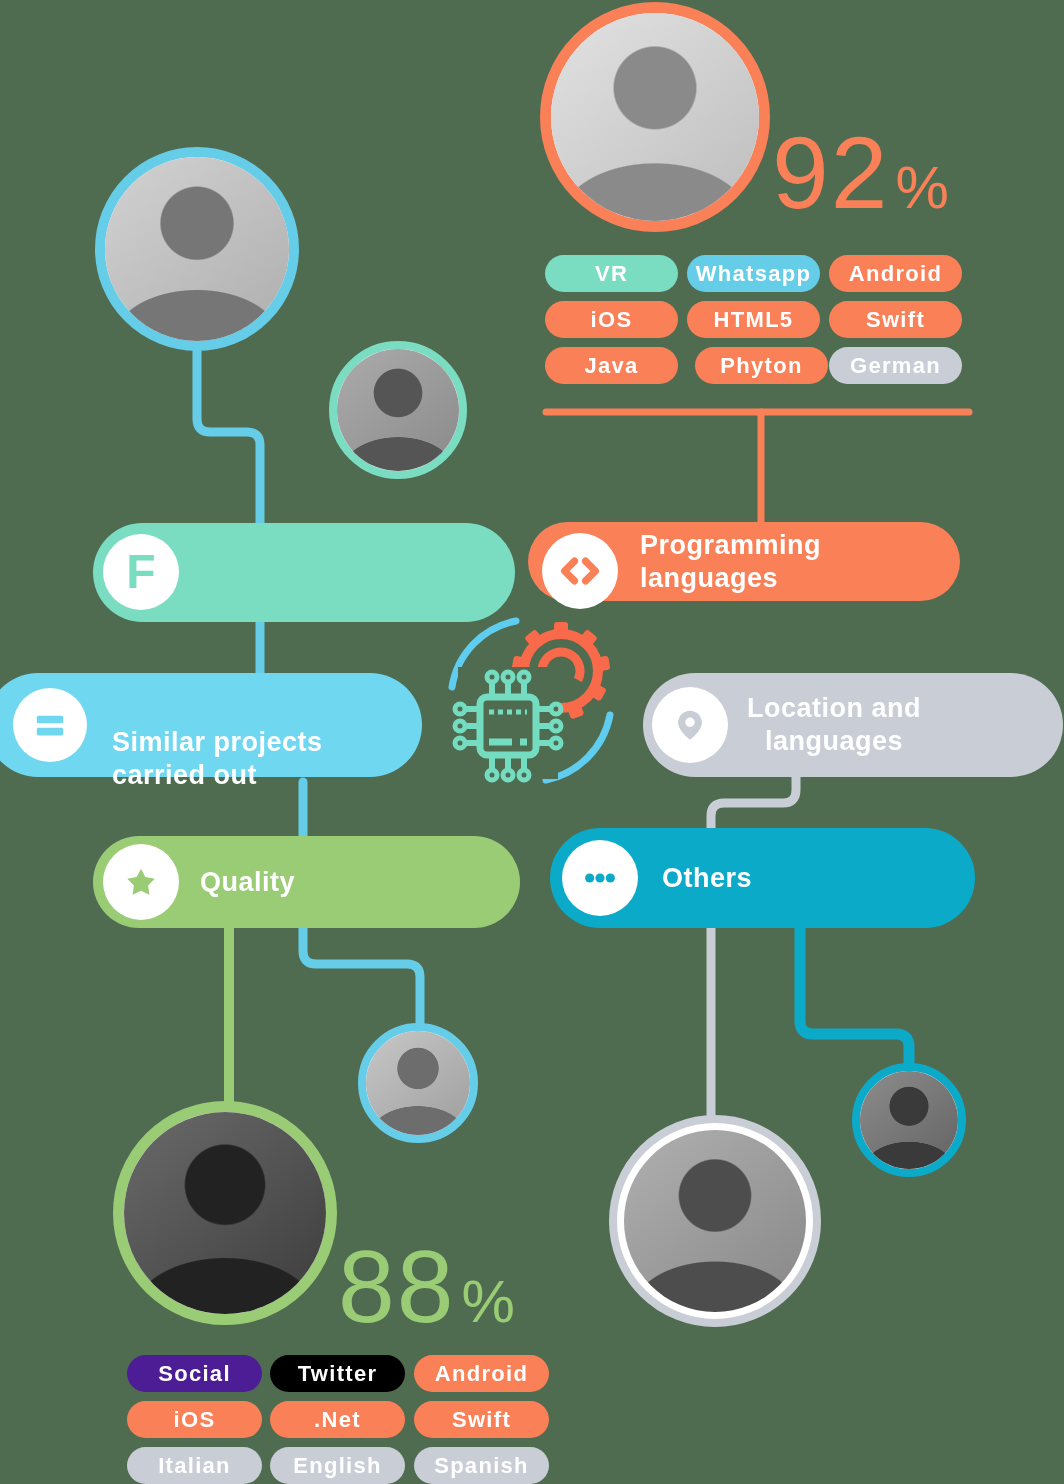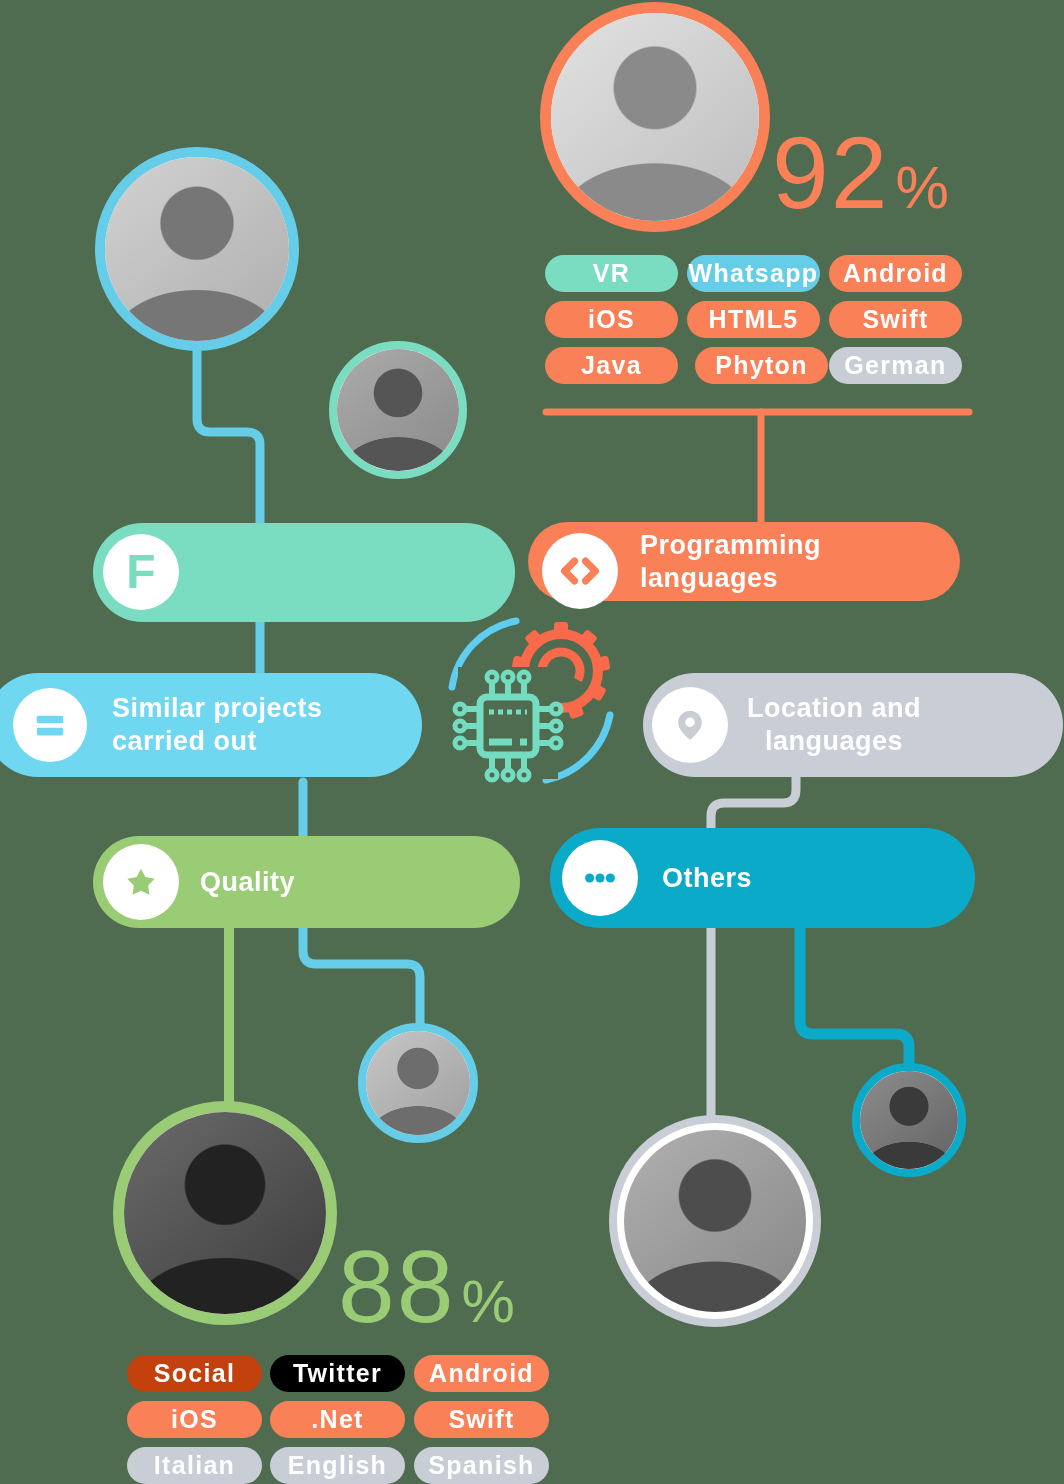--- a/index.html
+++ b/index.html
@@ -42,40 +42,40 @@
   .pill-functionalities{left:93px;top:523px;width:422px;height:99px;}
   .pill-functionalities .pill-circle{left:10px;top:11px;width:76px;height:76px;}
   .pill-functionalities .pill-text{left:107px;}
 
   .pill-programming{left:528px;top:522px;width:432px;height:79px;}
   .pill-programming .pill-circle{left:14px;top:11px;width:76px;height:76px;}
   .pill-programming .pill-text{left:112px;}
 
   .pill-similar{left:-14px;top:673px;width:436px;height:104px;}
   .pill-similar .pill-circle{left:27px;top:15px;width:74px;height:74px;}
-  .pill-similar .pill-text{left:126px;}
+  .pill-similar .pill-text{left:126px;margin-top:34px;}
 
   .pill-location{left:643px;top:673px;width:420px;height:104px;}
   .pill-location .pill-circle{left:9px;top:14px;width:76px;height:76px;}
   .pill-location .pill-text{left:104px;align-items:center;}
 
   .pill-quality{left:93px;top:836px;width:427px;height:92px;}
   .pill-quality .pill-circle{left:10px;top:8px;width:76px;height:76px;}
   .pill-quality .pill-text{left:107px;}
 
   .pill-others{left:550px;top:828px;width:425px;height:100px;}
   .pill-others .pill-circle{left:12px;top:12px;width:76px;height:76px;}
   .pill-others .pill-text{left:112px;}
 
   .f-letter{color:#7adcc1;font-weight:bold;font-size:48px;line-height:1;}
 
   
   .tag{position:absolute;z-index:3;width:133px;height:37px;border-radius:19px;
     display:flex;align-items:center;justify-content:center;
-    color:#fff;font-weight:bold;font-size:25px;letter-spacing:1.3px;white-space:nowrap;}
+    color:#fff;font-weight:bold;font-size:22px;letter-spacing:1.3px;white-space:nowrap;}
   .tag.wide{width:135px;}
   
   .t1{left:545px;top:255px}.t2{left:687px;top:255px}.t3{left:829px;top:255px}
   .t4{left:545px;top:301px}.t5{left:687px;top:301px}.t6{left:829px;top:301px}
   .t7{left:545px;top:347px}.t8{left:695px;top:347px}.t9{left:829px;top:347px}
   
   .b1{left:127px;top:1355px}.b2{left:270px;top:1355px}.b3{left:414px;top:1355px}
   .b4{left:127px;top:1401px}.b5{left:270px;top:1401px}.b6{left:414px;top:1401px}
   .b7{left:127px;top:1447px}.b8{left:270px;top:1447px}.b9{left:414px;top:1447px}
 </style>
@@ -183,21 +183,21 @@
   <div class="tag t1" style="background: rgb(122, 220, 193);">VR</div>
   <div class="tag t2" style="background: rgb(102, 205, 233);">Whatsapp</div>
   <div class="tag t3" style="background: rgb(250, 128, 88);">Android</div>
   <div class="tag t4" style="background: rgb(250, 128, 88);">iOS</div>
   <div class="tag t5" style="background: rgb(250, 128, 88);">HTML5</div>
   <div class="tag t6" style="background: rgb(250, 128, 88);">Swift</div>
   <div class="tag t7" style="background: rgb(250, 128, 88);">Java</div>
   <div class="tag t8" style="background: rgb(250, 128, 88);">Phyton</div>
   <div class="tag t9" style="background: rgb(201, 205, 213);">German</div>
 
-  <div class="tag wide b1" style="background: #c2410c;">Social</div>
+  <div class="tag wide b1" style="background: #4c1d95;">Social</div>
   <div class="tag wide b2" style="background: #000000;">Twitter</div>
   <div class="tag wide b3" style="background: rgb(250, 128, 88);">Android</div>
   <div class="tag wide b4" style="background: rgb(250, 128, 88);">iOS</div>
   <div class="tag wide b5" style="background: rgb(250, 128, 88);">.Net</div>
   <div class="tag wide b6" style="background: rgb(250, 128, 88);">Swift</div>
   <div class="tag wide b7" style="background: rgb(201, 205, 213);">Italian</div>
   <div class="tag wide b8" style="background: rgb(201, 205, 213);">English</div>
   <div class="tag wide b9" style="background: rgb(201, 205, 213);">Spanish</div>
 
   <div class="pill pill-functionalities" style="background: rgb(122, 220, 193);">

